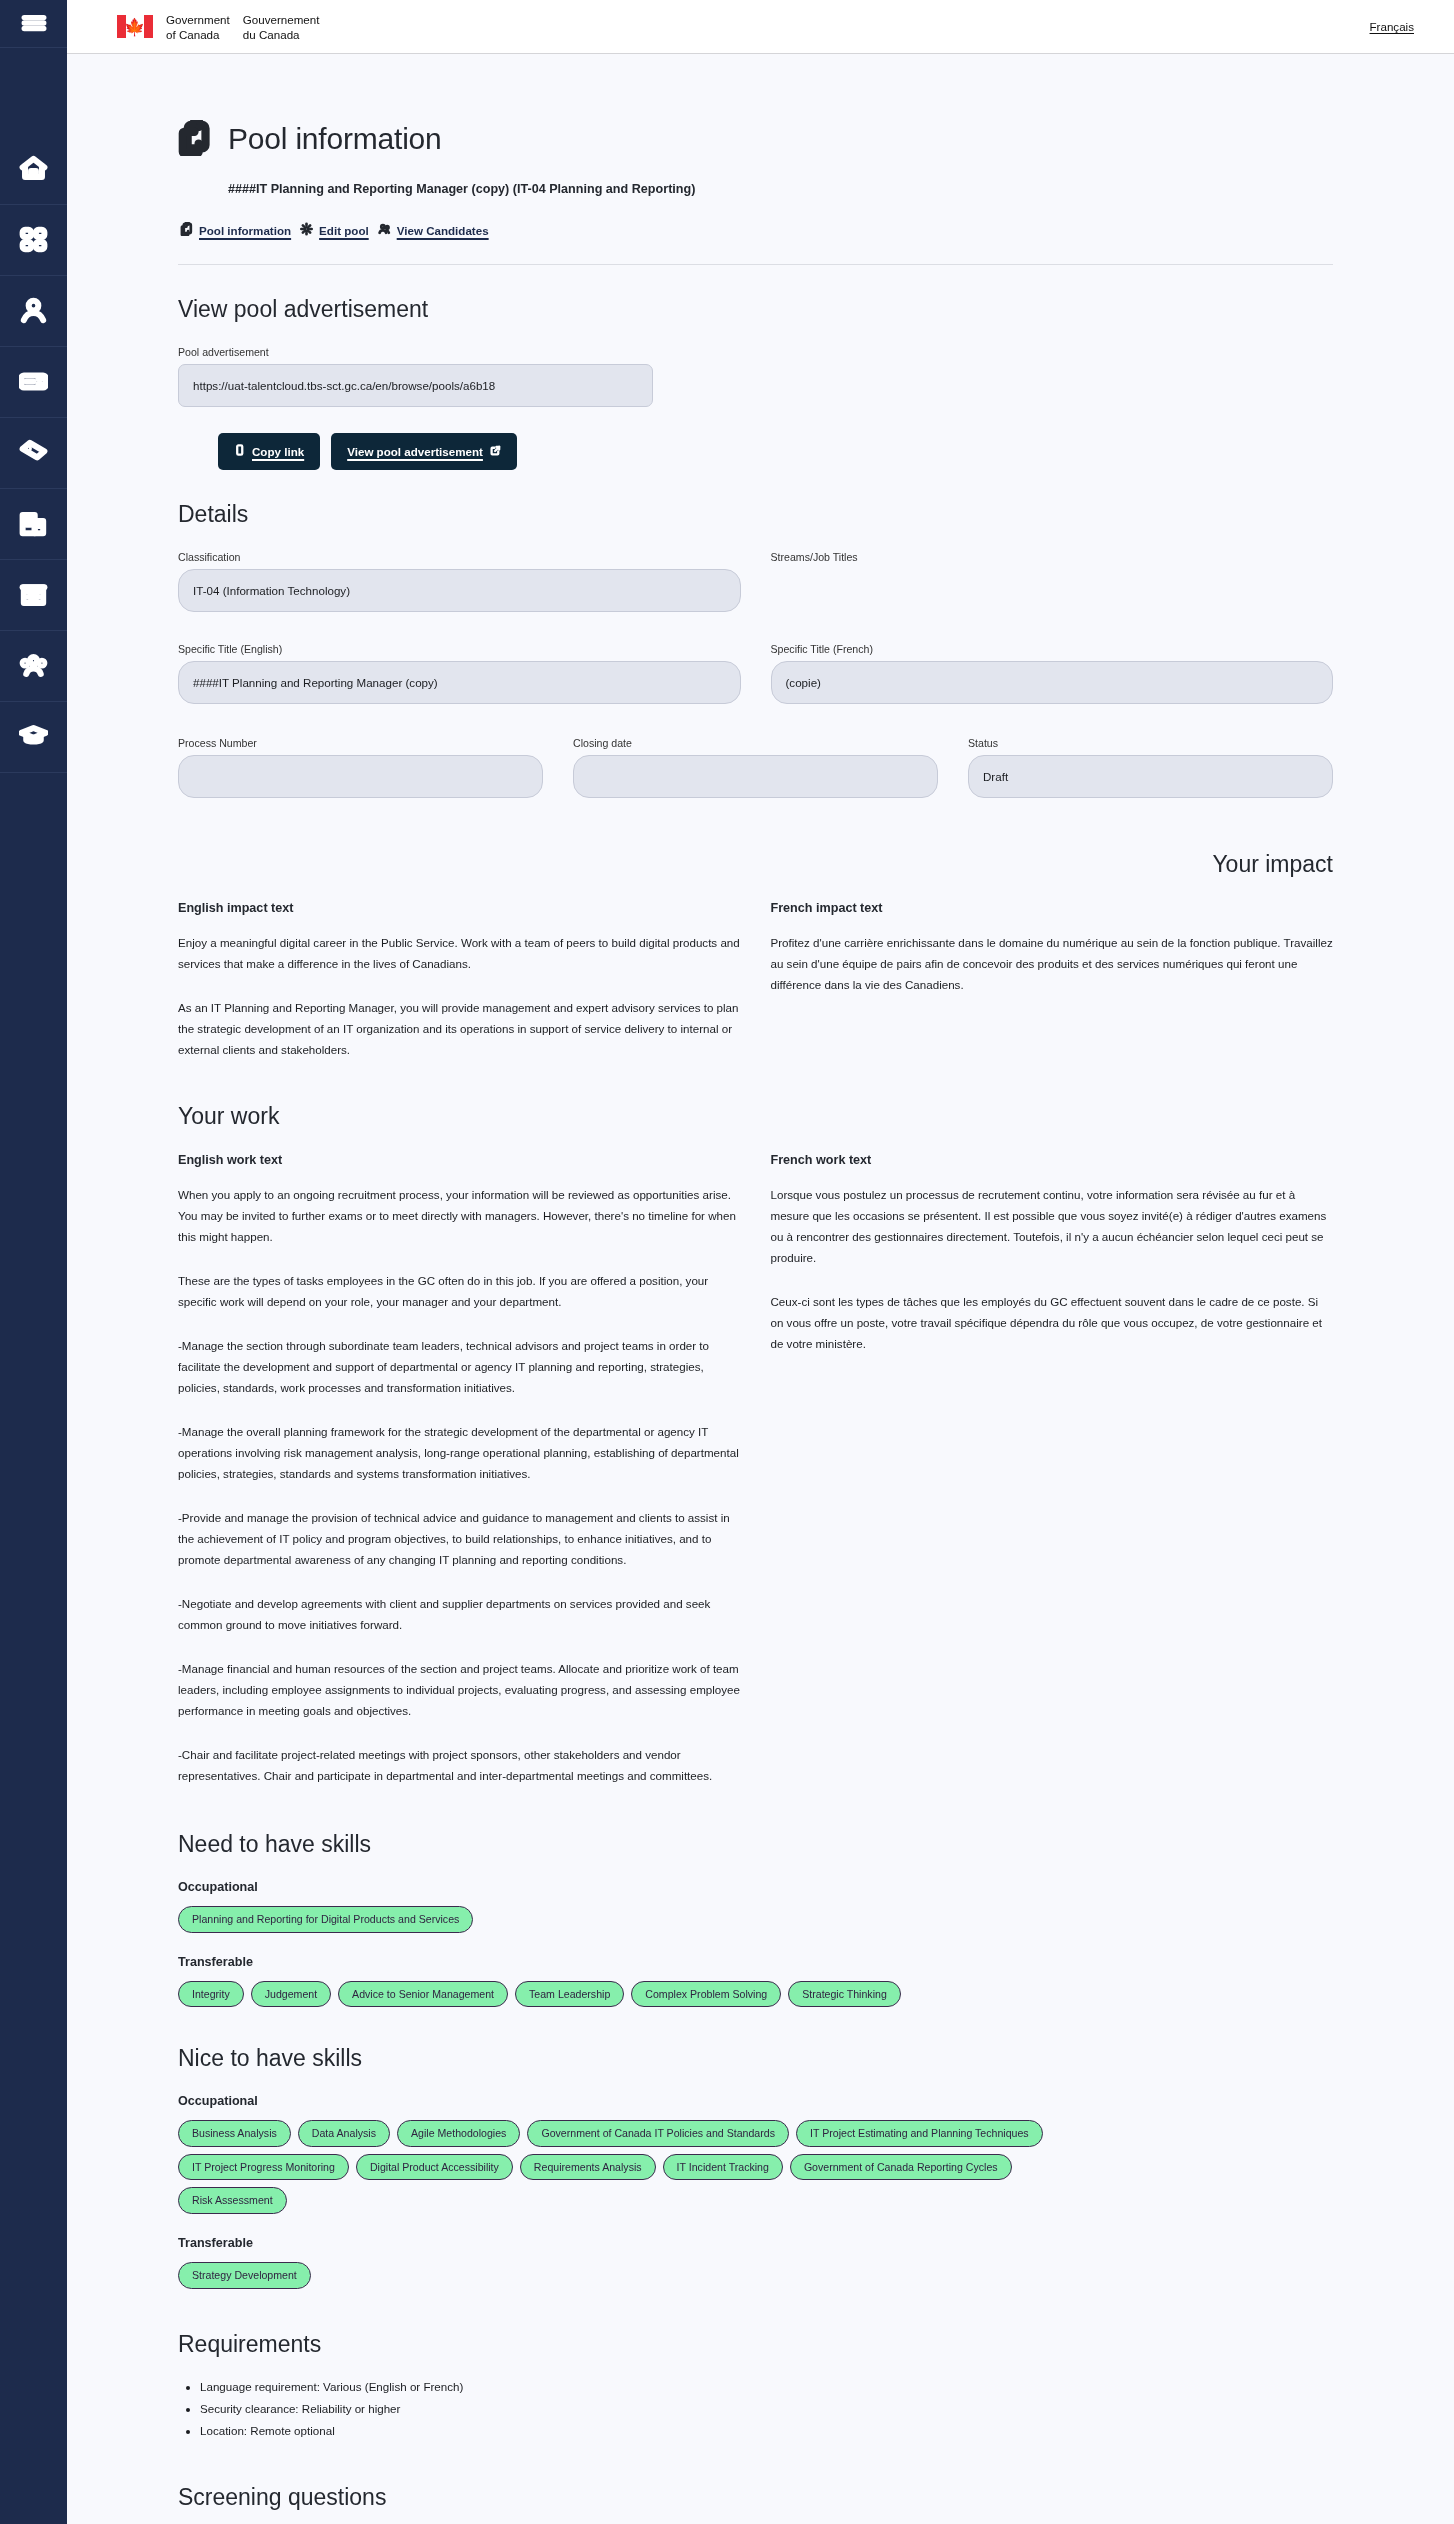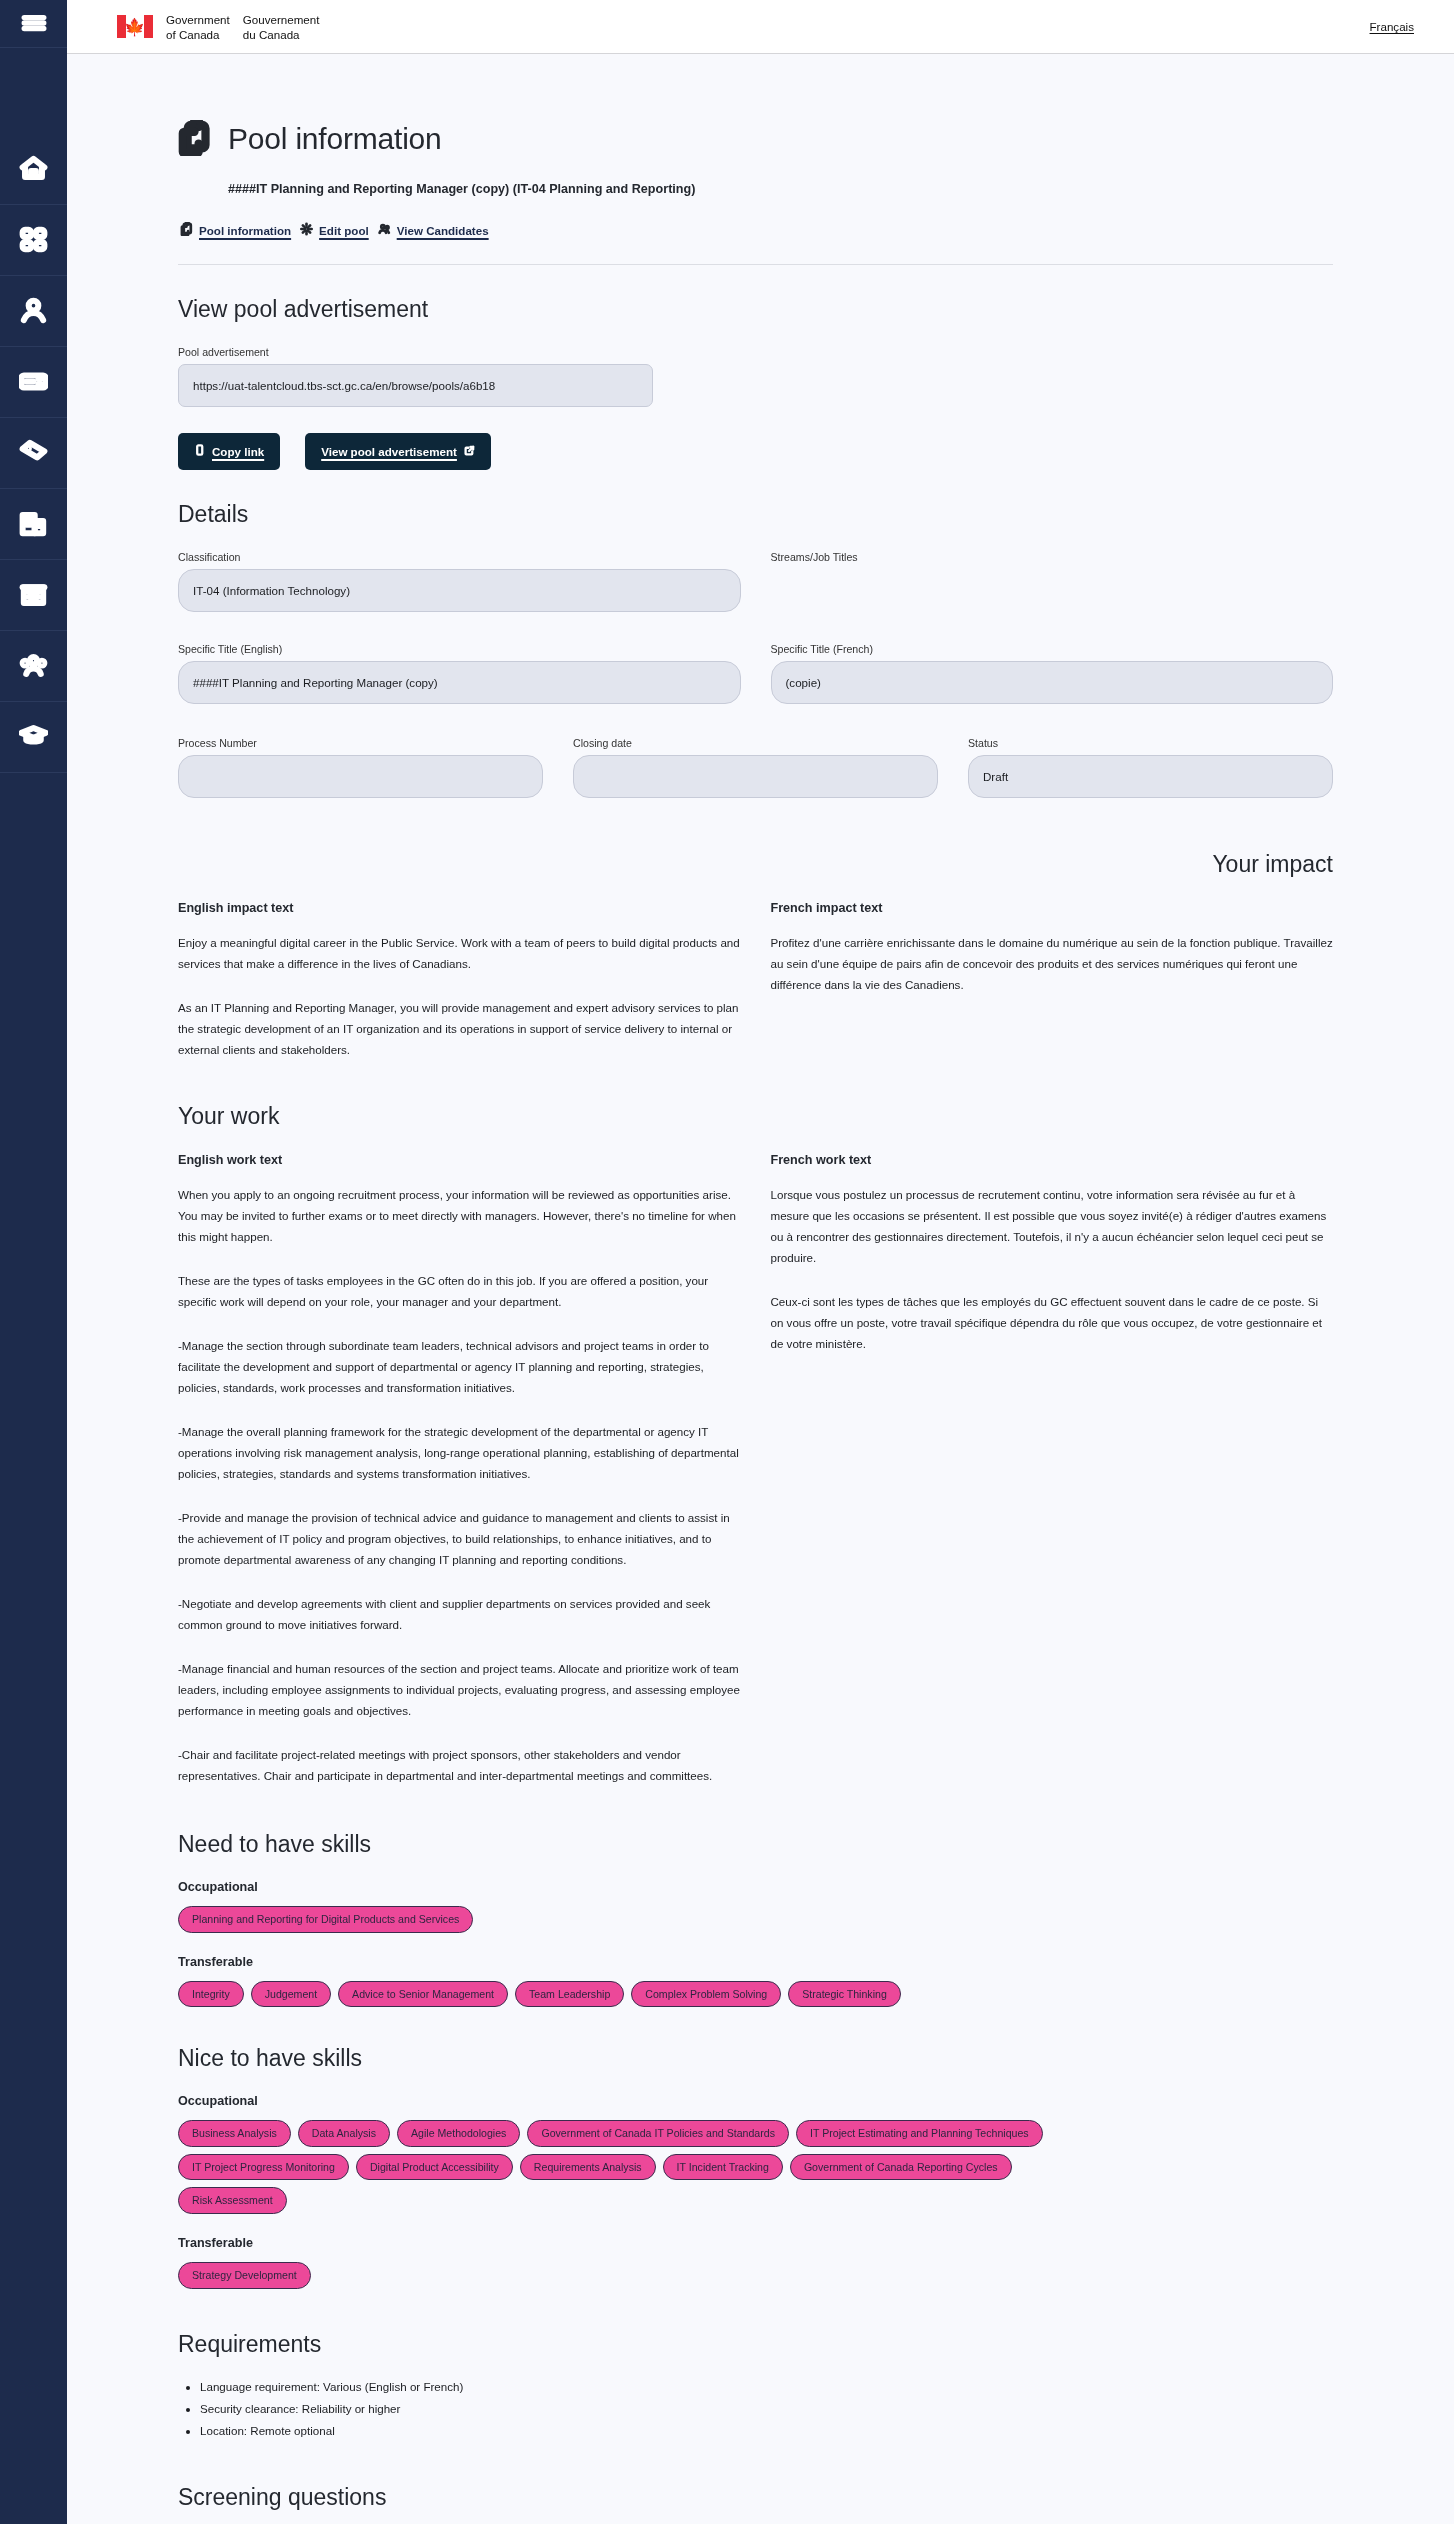--- a/index.html
+++ b/index.html
@@ -79,21 +79,21 @@
     background: #e2e5ee;
     border: 0.5px solid #c7cbd8;
     border-radius: 16px;
     min-height: 43px;
     display:flex; align-items:center;
     padding: 0 14px;
     font-size: 11.6px; color:#1b1d21;
   }
   .fieldbox.url { border-radius: 7px; }
 
-  .btn-row { display:flex; gap: 25px; margin-top: 26px; }
+  .btn-row { display:flex; gap: 11px; margin-top: 26px; margin-left: 40px; }
   .btn {
     background: #0d2739;
     color:#ffffff;
     border-radius: 5px;
     padding: 11px 16px;
     display:flex; align-items:center; gap:7px;
     font-size: 11.6px; font-weight:700;
   }
   .btn .lbl { text-decoration: underline; text-underline-offset: 2.5px; text-decoration-thickness:1.5px; }
   .btn svg { width: 11px; height: 13px; stroke:#fff; fill:none; stroke-width:5; stroke-linecap:round; stroke-linejoin:round;}
@@ -104,21 +104,21 @@
 
   .colpair { display:grid; grid-template-columns: 1fr 1fr; gap: 0 30px; margin-top: 23px; }
   h3.sub { font-size: 12.6px; font-weight:700; color:#24282f; }
   .body-p { font-size: 11.6px; line-height: 21px; color:#1b1d21; margin-top: 17px; white-space: pre-wrap; }
   .body-p + .body-p { margin-top: 23px; }
 
   h3.subhead { font-size: 12.6px; font-weight:700; color:#24282f; margin-top: 22px; }
 
   .pills { display:flex; flex-wrap: wrap; gap: 7px; margin-top: 12px; }
   .pill {
-    background: #ec4899;
+    background: #86efac;
     border: 1px solid #3b2b4d;
     border-radius: 504px;
     padding: 7px 13px;
     font-size: 10.6px;
     color: #2f2440;
     line-height: 1;
   }
 
   ul.reqs { margin-top: 18px; margin-left: 22px; }
   ul.reqs li { font-size: 11.6px; line-height: 22px; color:#1b1d21; }

